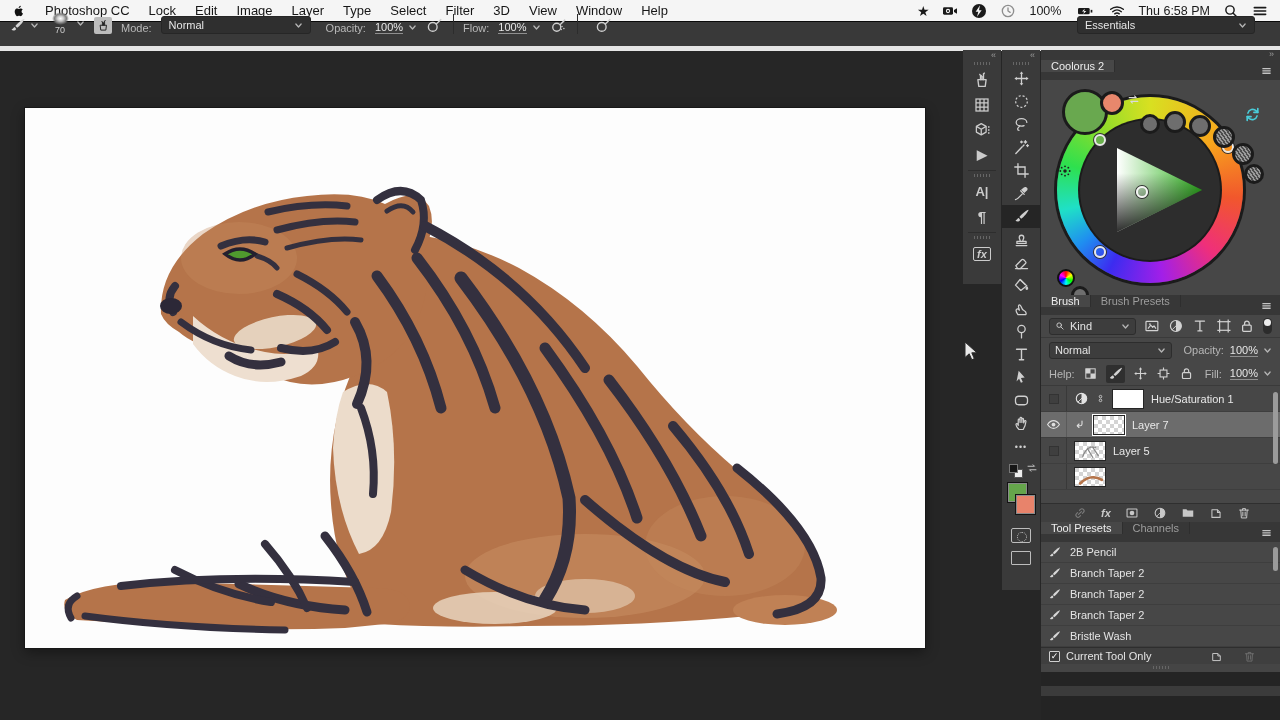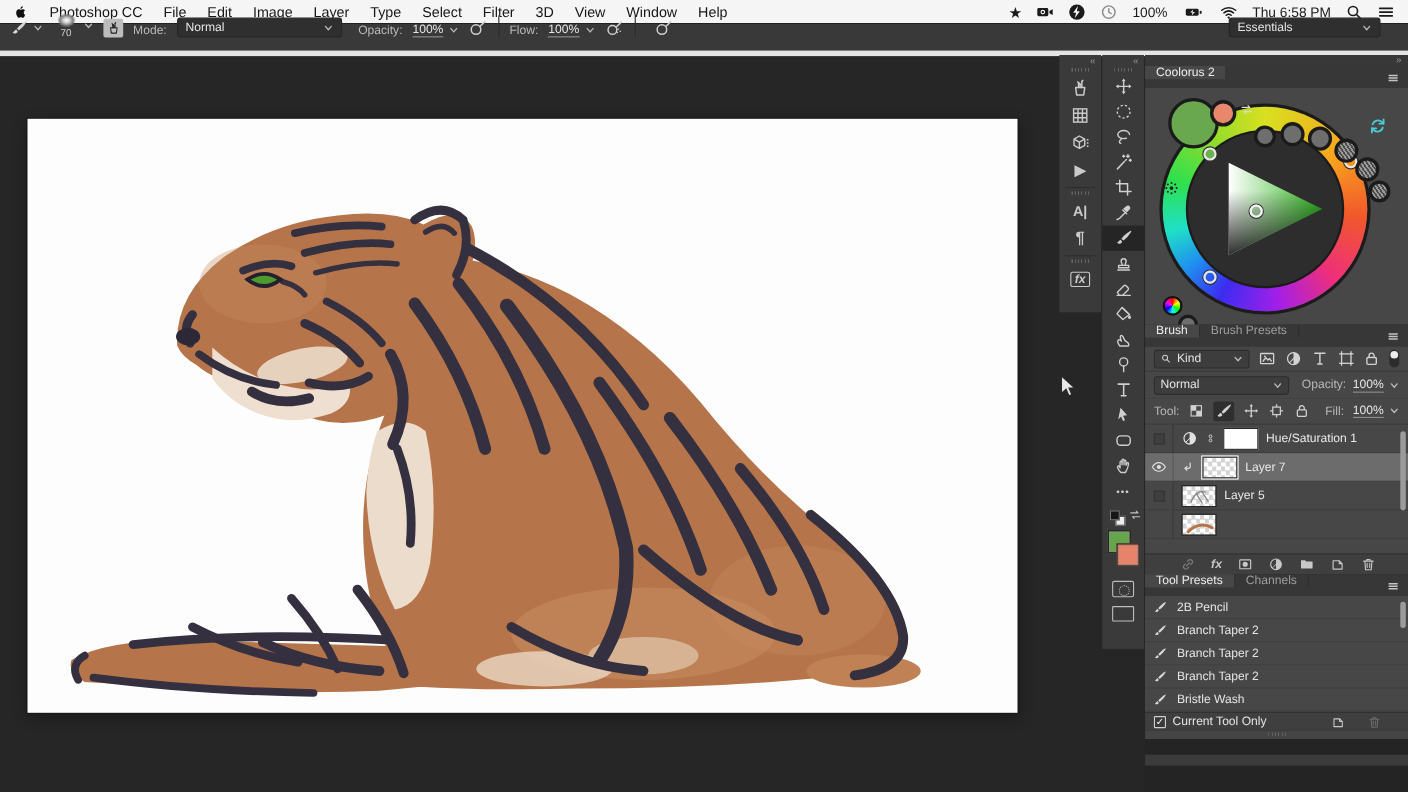--- a/index.html
+++ b/index.html
@@ -29,21 +29,21 @@
   background:radial-gradient(closest-side,#ffffff,#cfcfcf 35%,#7e7e7e 70%,rgba(120,120,120,0))}
 .brush-size{font-size:9px;color:#cfcfcf;margin-top:1px}
 .ob-panelbtn{width:18px;height:17px;background:#bdbdbd;border-radius:2px;display:flex;align-items:center;justify-content:center;color:#222}
 .ob-panelbtn svg{width:13px;height:13px}
 .ob-sel{height:18px;background:#2f2f2f;border:1px solid #262626;border-radius:3px;
   display:flex;align-items:center;gap:6px;padding:0 7px;color:#e6e6e6}
 .ob-val{border-bottom:1px solid #8f8f8f;padding-bottom:0px;color:#e6e6e6}
 .ob-valsel{display:flex;align-items:center;gap:5px}
 .ob-sep{width:1px;height:20px;background:#2c2c2c}
 .ob-ic{width:18px;height:18px;color:#cfcfcf}
-.workspace-sel{margin-left:auto;margin-right:16px;width:138px;justify-content:space-between}
+.workspace-sel{margin-left:auto;margin-right:16px;width:178px;justify-content:space-between}
 
 
 .canvas-doc{position:absolute;left:25px;top:108px;width:900px;height:540px;background:#fdfdfd;
   box-shadow:0 0 0 1px #181818,0 4px 12px rgba(0,0,0,.4)}
 .cursor{position:absolute;left:964px;top:341px;width:14px;height:20px;z-index:60}
 
 
 .col{position:absolute;top:50px;width:38px;background:#3a3a3a}
 .dockcol{left:963px;height:234px}
 .toolscol{left:1002px;height:540px}
@@ -431,21 +431,21 @@
 </defs>
 </svg>
 
 <div class="screen">
 
   <header class="menubar">
     <svg class="mb-apple">
         <use href="#i-apple"></use>
       </svg>
     <span class="mb-app">Photoshop CC</span>
-    <span class="mb-item">File</span>
+    <span class="mb-item">Lock</span>
     <span class="mb-item">Edit</span>
     <span class="mb-item">Image</span>
     <span class="mb-item">Layer</span>
     <span class="mb-item">Type</span>
     <span class="mb-item">Select</span>
     <span class="mb-item">Filter</span>
     <span class="mb-item">3D</span>
     <span class="mb-item">View</span>
     <span class="mb-item">Window</span>
     <span class="mb-item">Help</span>
@@ -838,21 +838,21 @@
       </span>
       <span style="margin-left:6px">Opacity:</span>
       <span class="ob-valsel">
         <span class="ob-val">100%</span>
         <svg class="chev">
             <use href="#i-chev"></use>
           </svg>
       </span>
     </div>
     <div class="l-row">
-      <span>Tool:</span>
+      <span>Help:</span>
       <svg class="lk">
           <use href="#i-checker"></use>
         </svg>
       <svg class="lk lk-press">
           <use href="#i-brush"></use>
         </svg>
       <svg class="lk">
           <use href="#i-move"></use>
         </svg>
       <svg class="lk">

